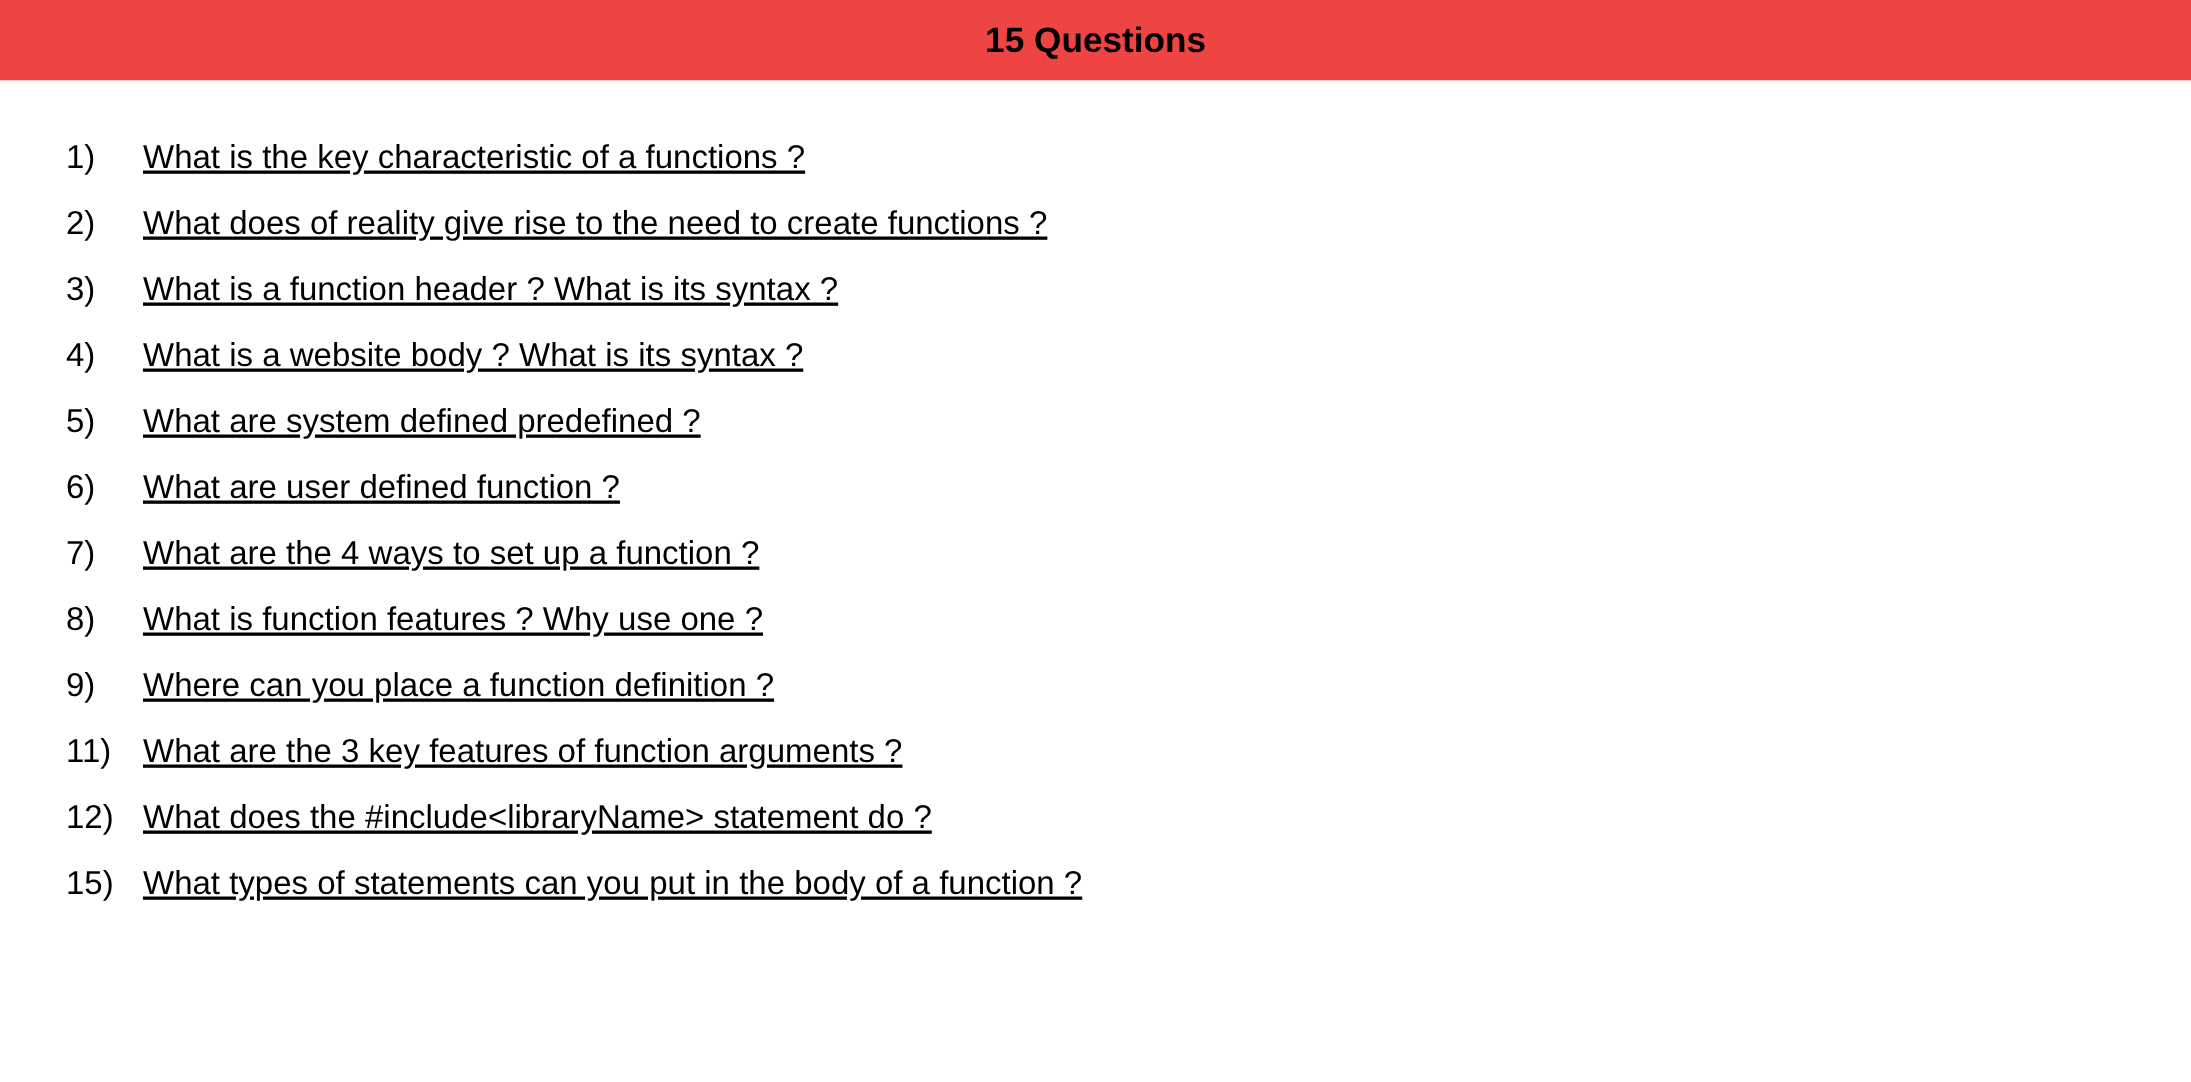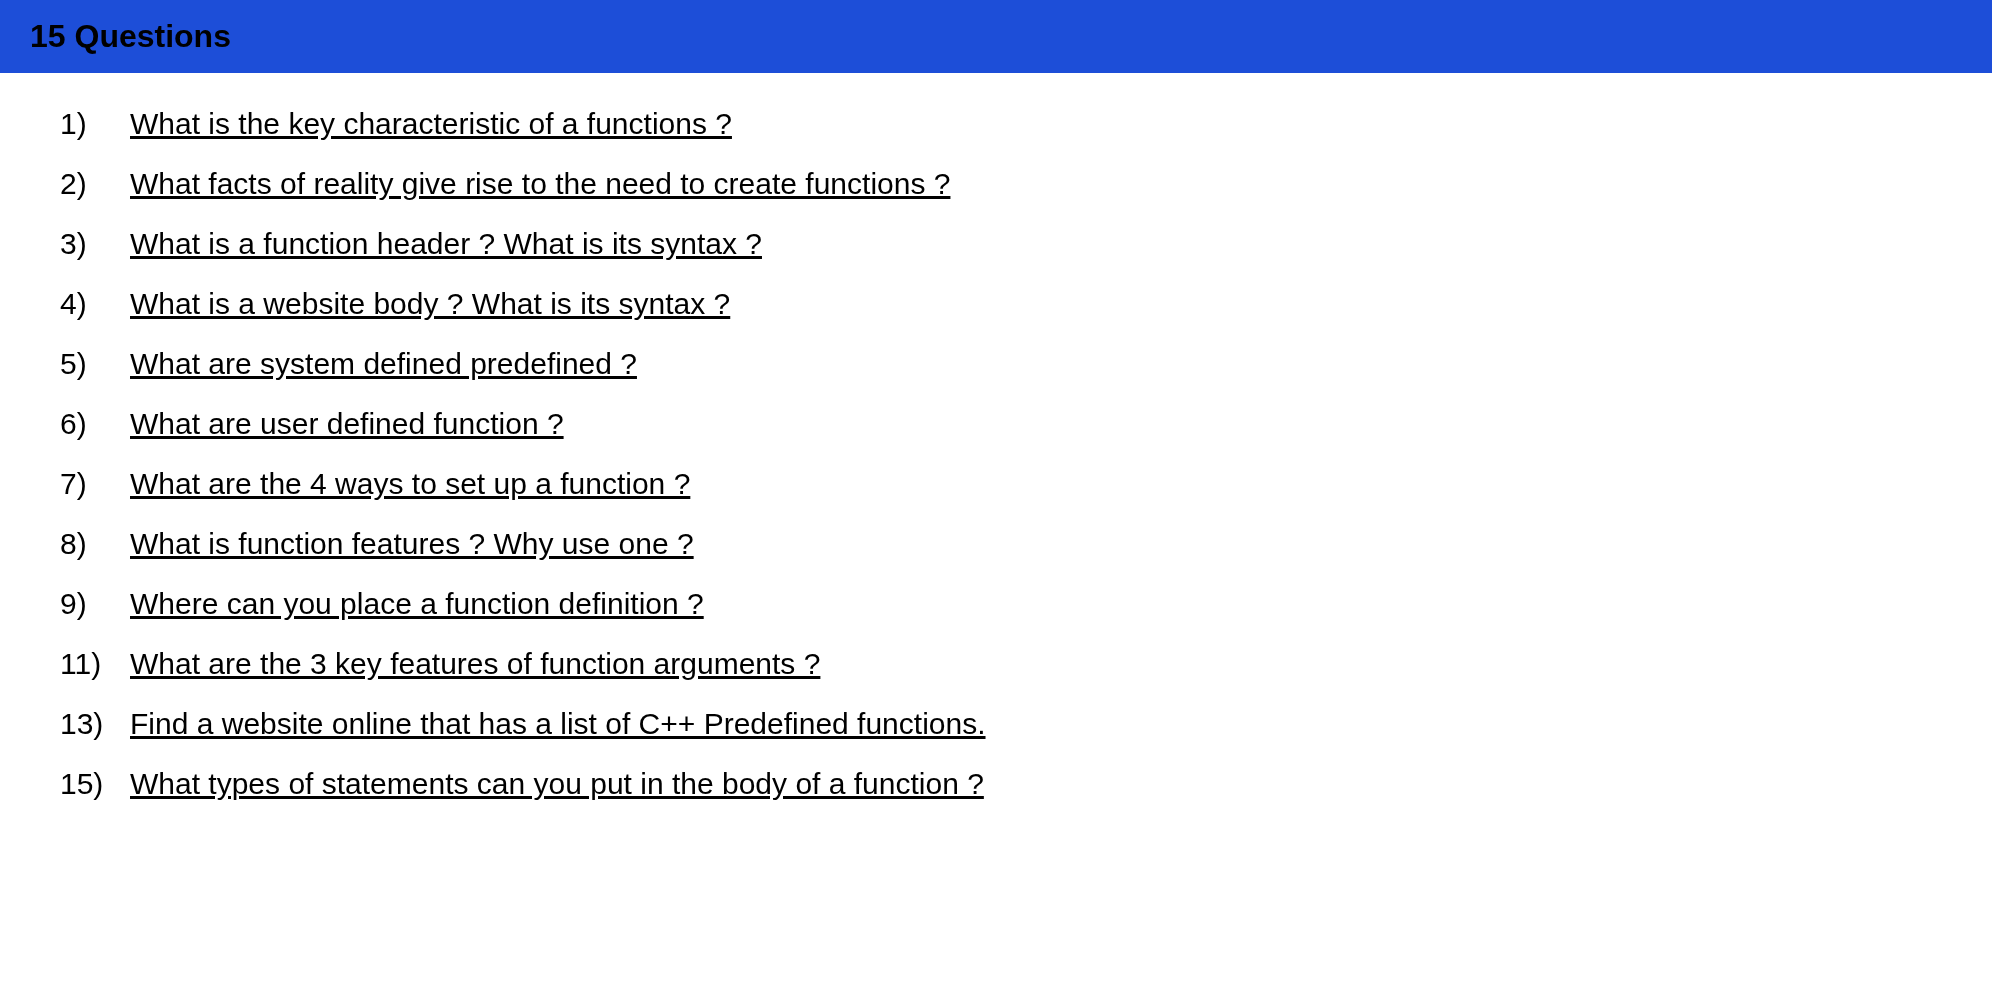--- a/index.html
+++ b/index.html
@@ -11,23 +11,24 @@
     body {
       width: 1992px;
       min-height: 984px;
       background-color: #ffffff;
       font-family: Arial, sans-serif;
       font-size: 28px;
       color: #000000;
     }
 
     .header-bar {
-      background-color: #1d4ed8;
+      background-color: #ef4444;
       padding: 18px 30px;
-      margin-bottom: 20px;
+      margin-bottom: 40px;
+      text-align: center;
     }
 
     .header-title {
       font-size: 32px;
       font-weight: bold;
       color: #000000;
     }
 
     .questions-list {
       padding: 10px 60px 40px 60px;
@@ -59,21 +60,21 @@
   <span class="header-title">15 Questions</span>
 </div>
 
 <ol class="questions-list" id="questions-container">
 <li>
       <span class="question-number">1)</span>
       <span class="question-text">What is the key characteristic of a functions ?</span>
     </li>
     <li>
       <span class="question-number">2)</span>
-      <span class="question-text">What facts of reality give rise to the need to create functions ?</span>
+      <span class="question-text">What does of reality give rise to the need to create functions ?</span>
     </li>
     <li>
       <span class="question-number">3)</span>
       <span class="question-text">What is a function header ? What is its syntax ?</span>
     </li>
     <li>
       <span class="question-number">4)</span>
       <span class="question-text">What is a website body ?  What is its syntax ?</span>
     </li>
     <li>
@@ -94,20 +95,20 @@
     </li>
     <li>
       <span class="question-number">9)</span>
       <span class="question-text">Where can you place a function definition ?</span>
     </li>
     <li>
       <span class="question-number">11)</span>
       <span class="question-text">What are the 3 key features of function arguments ?</span>
     </li>
     <li>
-      <span class="question-number">13)</span>
-      <span class="question-text">Find a website online that has a list of C++ Predefined functions.</span>
+      <span class="question-number">12)</span>
+      <span class="question-text">What does the #include&lt;libraryName&gt; statement do ?</span>
     </li>
     <li>
       <span class="question-number">15)</span>
       <span class="question-text">What types of statements can you put in the body of a function ?</span>
     </li>
   </ol>
 
 </body></html>

